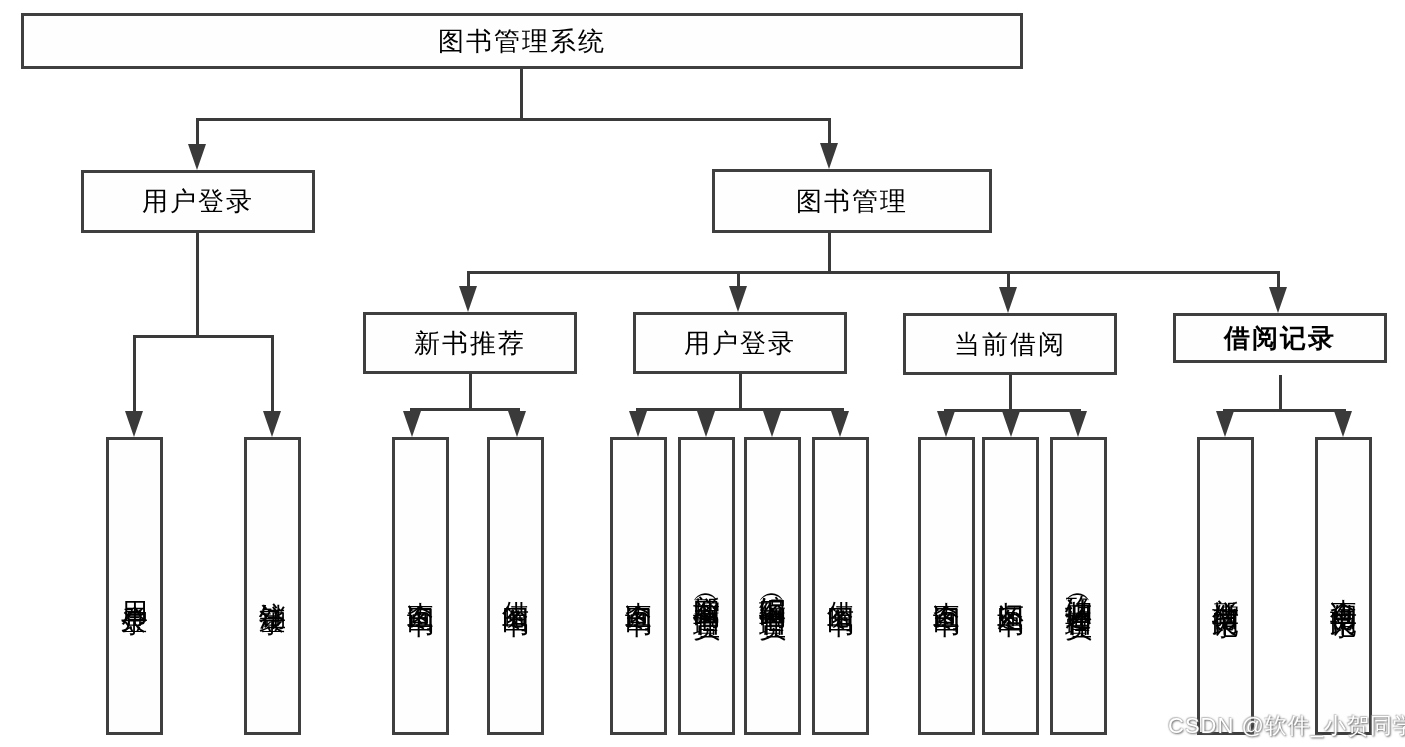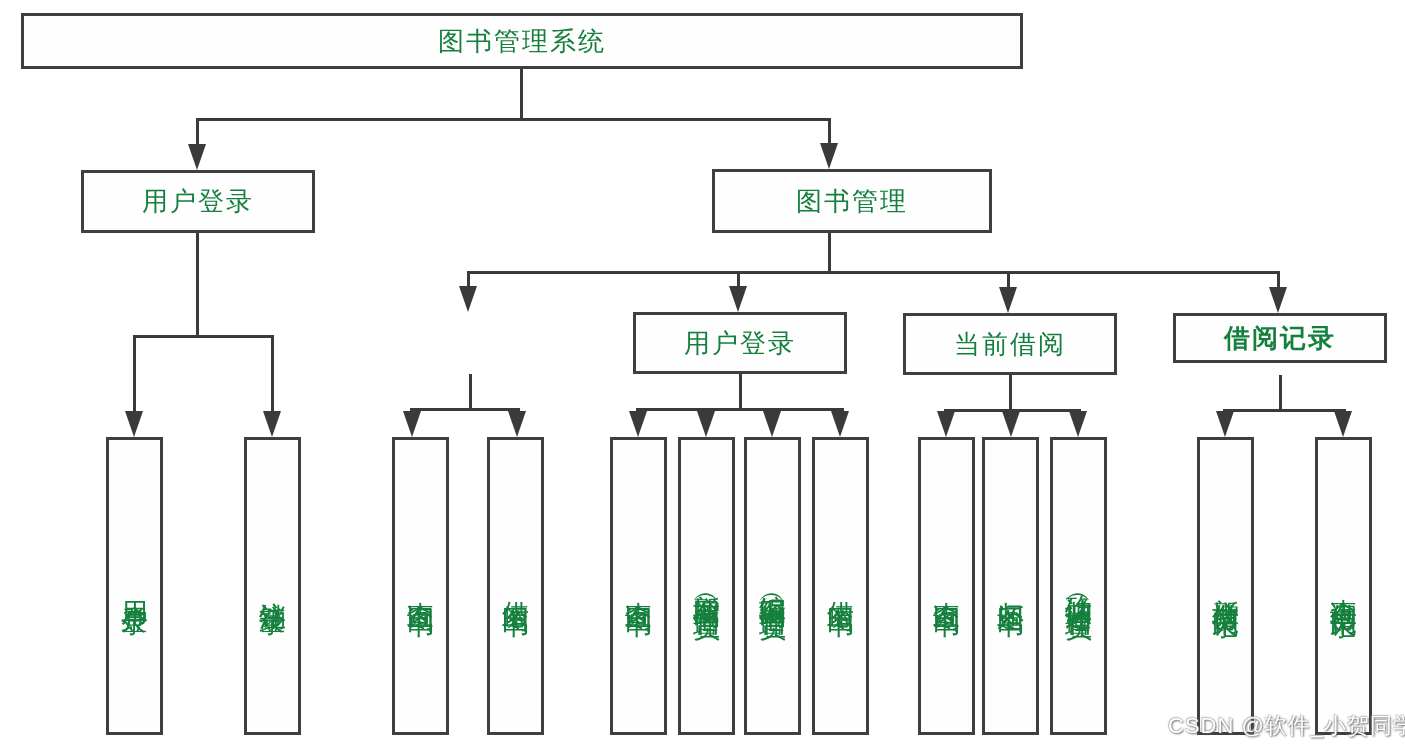--- a/index.html
+++ b/index.html
@@ -8,21 +8,21 @@
     background:#ffffff;
     font-family:"Liberation Sans","DejaVu Sans",sans-serif;
     position:relative;overflow:hidden;
   }
   .stage{position:absolute;left:0;top:0;width:1405px;height:747px;}
   .box{
     position:absolute;
     box-sizing:border-box;
     border:3px solid #3f3f3f;
     background:#fffefe;
-    color:#15803d;
+    color:#000000;
     display:flex;align-items:center;justify-content:center;
     font-size:26px;
     letter-spacing:2px;
     white-space:nowrap;
   }
   .box.v{
     writing-mode:vertical-rl;
     text-orientation:mixed;
     font-size:27px;
     letter-spacing:3px;
@@ -109,20 +109,21 @@
   <div class="ah" style="left:1002px;top:411px"></div>
   <div class="ah" style="left:1069px;top:411px"></div>
   <div class="ah" style="left:1216px;top:411px"></div>
   <div class="ah" style="left:1334px;top:411px"></div>
 
   <div class="box b-root">图书管理系统</div>
 
   <div class="box b-userlogin">用户登录</div>
   <div class="box b-bookmgmt">图书管理</div>
 
+  <div class="box b-newbook">新书推荐</div>
   <div class="box b-bookborrow">用户登录</div>
   <div class="box b-currentborrow">当前借阅</div>
   <div class="box b-borrowrecord">借阅记录</div>
 
   <div class="box v leaf b-l1">用户登录</div>
   <div class="box v leaf b-l2">注销登录</div>
   <div class="box v leaf b-l3">查询图书</div>
   <div class="box v leaf b-l4">借阅图书</div>
   <div class="box v leaf b-l5">查询图书</div>
   <div class="box v leaf b-l6">新增图书（管理员）</div>

